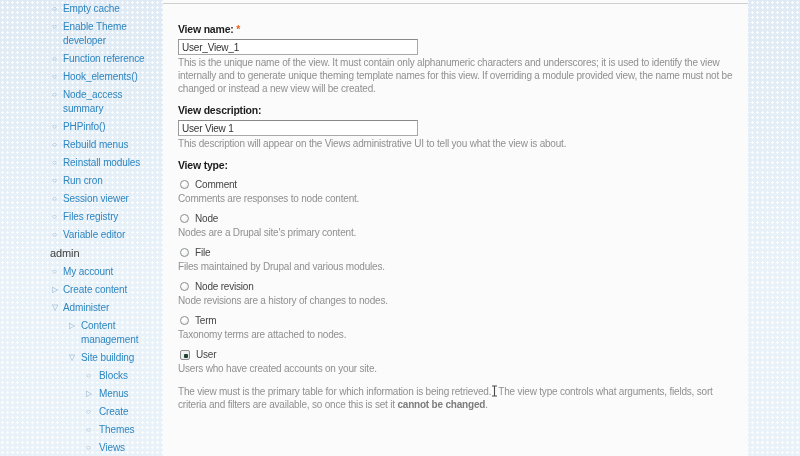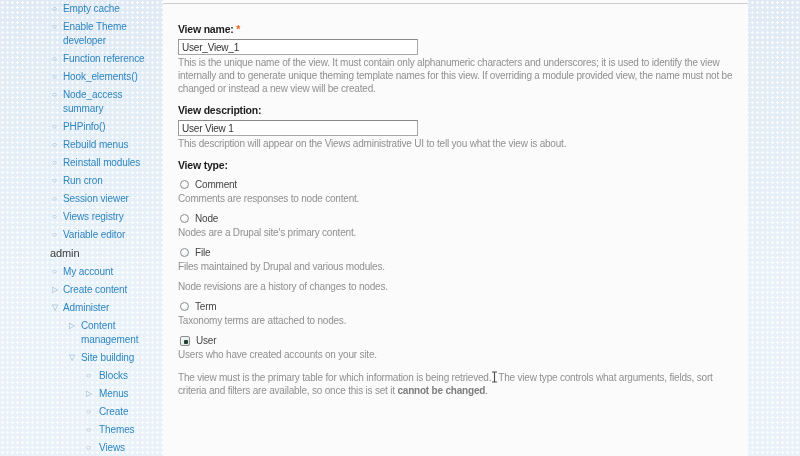--- a/index.html
+++ b/index.html
@@ -104,21 +104,21 @@
       <span class="bullet">○</span>
       <a>Reinstall modules</a></li>
     <li>
       <span class="bullet">○</span>
       <a>Run cron</a></li>
     <li>
       <span class="bullet">○</span>
       <a>Session viewer</a></li>
     <li>
       <span class="bullet">○</span>
-      <a>Views registry</a></li>
+      <a>Files registry</a></li>
     <li>
       <span class="bullet">○</span>
       <a>Variable editor</a></li>
   </ul>
 
   <div class="menu-header">admin</div>
 
   <ul class="menu">
     <li>
       <span class="bullet">○</span>
@@ -198,20 +198,24 @@
 
         <div class="radio-option">
           <div class="radio-row">
             <span class="radio"></span>
             <span class="radio-label">File</span>
           </div>
           <div class="radio-desc">Files maintained by Drupal and various modules.</div>
         </div>
 
         <div class="radio-option">
+          <div class="radio-row">
+            <span class="radio"></span>
+            <span class="radio-label">Node revision</span>
+          </div>
           <div class="radio-desc">Node revisions are a history of changes to nodes.</div>
         </div>
 
         <div class="radio-option">
           <div class="radio-row">
             <span class="radio"></span>
             <span class="radio-label">Term</span>
           </div>
           <div class="radio-desc">Taxonomy terms are attached to nodes.</div>
         </div>

